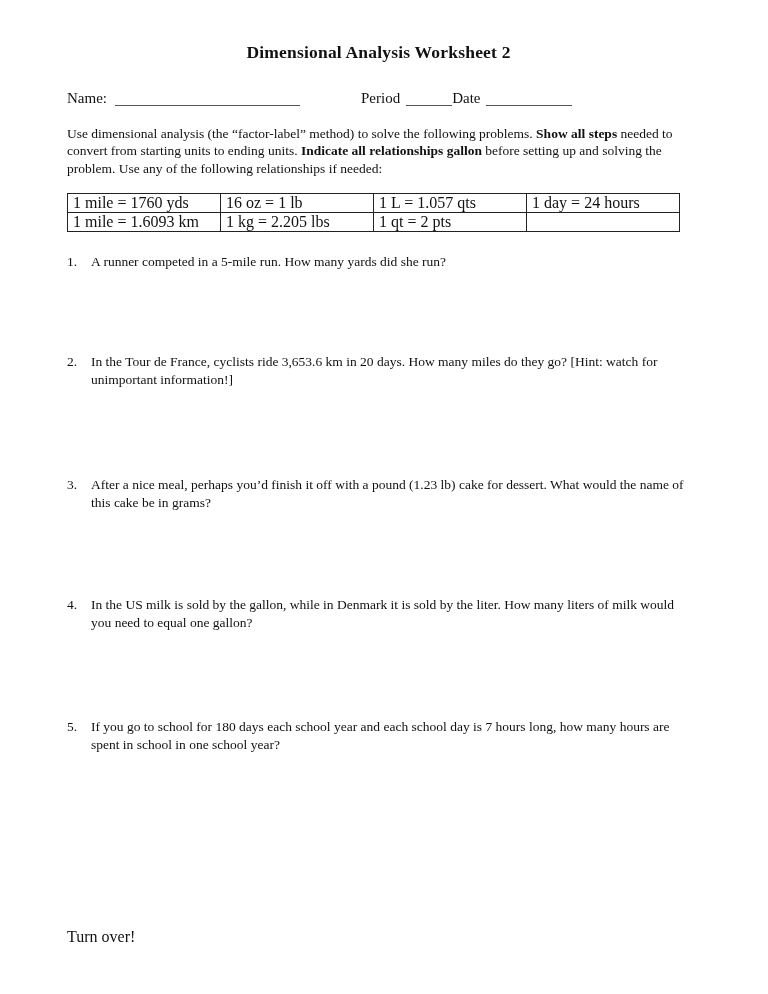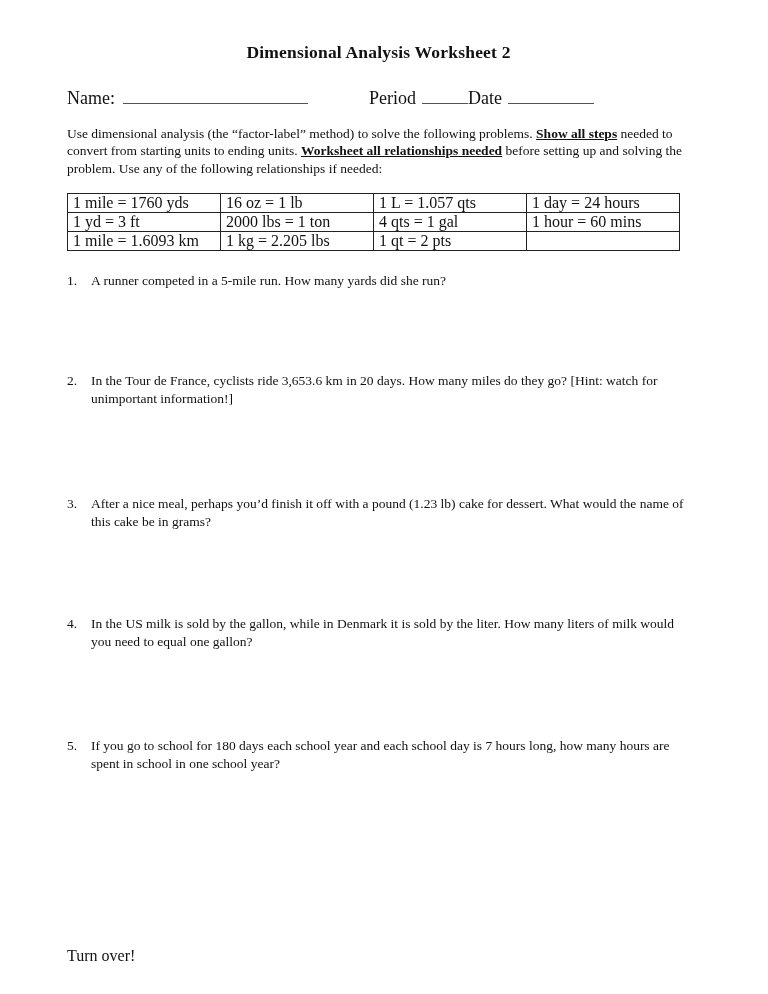--- a/index.html
+++ b/index.html
@@ -22,43 +22,43 @@
   .title {
     text-align: center;
     font-size: 17.5px;
     font-weight: bold;
     line-height: 24px;
     letter-spacing: 0.2px;
   }
   .header-row {
     margin-top: 26px;
     display: flex;
-    align-items: flex-start;
-    font-size: 18px;
+    align-items: center;
+    font-size: 15px;
     line-height: 17px;
     white-space: nowrap;
   }
   .blank {
     display: inline-block;
     border-bottom: 1px solid #555555;
     height: 14px;
     vertical-align: baseline;
   }
   .blank-name   { width: 185px; margin-left: 8px; }
   .blank-period { width: 46px;  margin-left: 6px; }
   .blank-date   { width: 86px;  margin-left: 6px; }
   .hdr-period { margin-left: 61px; }
   .hdr-date   { }
   .instructions {
     margin-top: 18px;
     font-size: 13.5px;
     line-height: 17.4px;
     text-align: left;
   }
-  .instructions b { font-weight: bold; text-decoration: underline; }
+  .instructions b { font-weight: bold; }
   .conv-table {
     margin-top: 16px;
     width: 613px;
     border-collapse: collapse;
     table-layout: fixed;
     font-size: 16px;
   }
   .conv-table td {
     border: 1px solid #222222;
     height: 17.5px;
@@ -90,36 +90,30 @@
   <div class="header-row">
     <span>Name:</span>
     <span class="blank blank-name"></span>
     <span class="hdr-period">Period</span>
     <span class="blank blank-period"></span>
     <span class="hdr-date">Date</span>
     <span class="blank blank-date"></span>
   </div>
 
   <div class="instructions">
-    <span>Use dimensional analysis (the “factor-label” method) to solve the following problems. </span><b>Show all steps</b><span> needed to convert from starting units to ending units. </span><b>Worksheet all relationships needed</b><span> before setting up and solving the problem. Use any of the following relationships if needed:</span>
+    <span>Use dimensional analysis (the “factor-label” method) to solve the following problems. </span><b>Show all steps</b><span> needed to convert from starting units to ending units. </span><b>Indicate all relationships gallon</b><span> before setting up and solving the problem. Use any of the following relationships if needed:</span>
   </div>
 
   <table class="conv-table">
     <tbody>
       <tr>
         <td>1 mile = 1760 yds</td>
         <td>16 oz = 1 lb</td>
         <td>1 L = 1.057 qts</td>
         <td>1 day = 24 hours</td>
-      </tr>
-      <tr>
-        <td>1 yd = 3 ft</td>
-        <td>2000 lbs = 1 ton</td>
-        <td>4 qts = 1 gal</td>
-        <td>1 hour = 60 mins</td>
       </tr>
       <tr>
         <td>1 mile = 1.6093 km</td>
         <td>1 kg = 2.205 lbs</td>
         <td>1 qt = 2 pts</td>
         <td></td>
       </tr>
     </tbody>
   </table>
 

